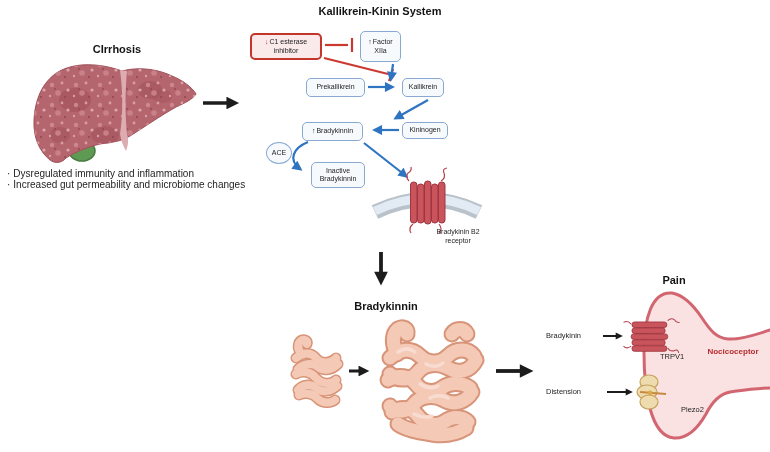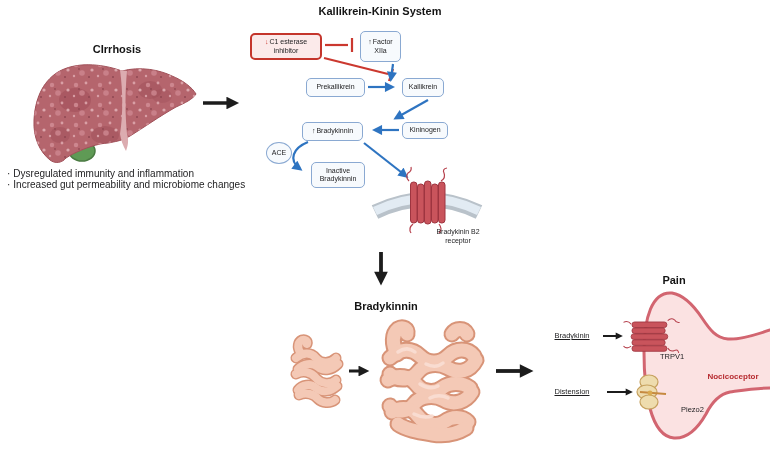--- a/index.html
+++ b/index.html
@@ -9,21 +9,21 @@
   .title{position:absolute;font-weight:700;font-size:11px;color:#141414;text-align:center;}
   .box{position:absolute;display:flex;align-items:center;justify-content:center;text-align:center;
        border:1.5px solid #8aa9d2;background:#f7fafd;border-radius:5px;
        font-size:7px;line-height:8.5px;color:#1d1d1f;padding:1px 2px;box-sizing:border-box;}
   .box.redbox{border-color:#c4352c;background:#fbeaea;border-width:2px;}
   .box .glyph{font-weight:700;margin-right:1px;}
   .glyph.red{color:#cb382f;}
   .glyph.dark{color:#1d1d1f;}
   .lbl{position:absolute;font-size:7.5px;color:#1d1d1f;line-height:9px;}
   .lbl.center{text-align:center;}
-  .lbl.right{text-align:center;text-decoration:underline;}
+  .lbl.right{text-align:left;}
   .bullets{position:absolute;left:7px;top:168px;font-size:10px;color:#1d1d1f;line-height:11px;}
   .bullets .row{white-space:nowrap;}
   .bullets .dot{margin-right:3px;}
   .noci{position:absolute;font-weight:700;font-size:8px;color:#b62b30;text-align:center;}
 </style>
 </head>
 <body>
 
 <div id="stage">
 
@@ -216,15 +216,15 @@
   </div>
   <div class="box" style="left:311px;top:162px;width:54px;height:26px;">
     <span>Inactive Bradykinnin</span>
   </div>
   <div class="lbl center" style="left:426px;top:228px;width:64px;font-size:7px;line-height:8.5px;">Bradykinin B2 receptor</div>
 
   <div class="lbl right" style="left:546px;top:331px;width:52px;">Bradykinin</div>
   <div class="lbl" style="left:660px;top:352px;">TRPV1</div>
   <div class="lbl right" style="left:546px;top:387px;width:52px;">Distension</div>
   <div class="lbl" style="left:657px;top:405px;margin-left:24px;">Piezo2</div>
-  <div class="noci" style="left:700px;top:372px;width:66px;">Nocicoceptor</div>
+  <div class="noci" style="left:700px;top:347px;width:66px;">Nocicoceptor</div>
 
 </div>
 
 </body></html>

